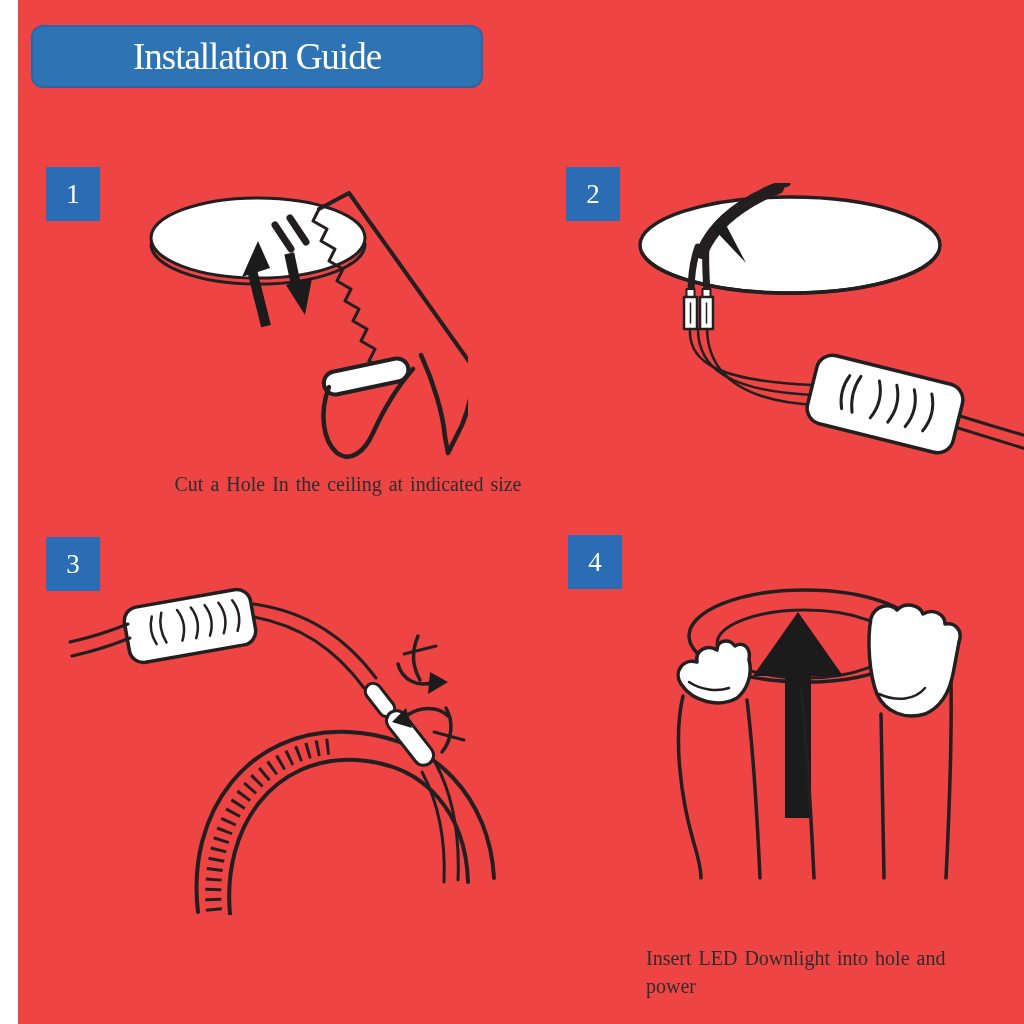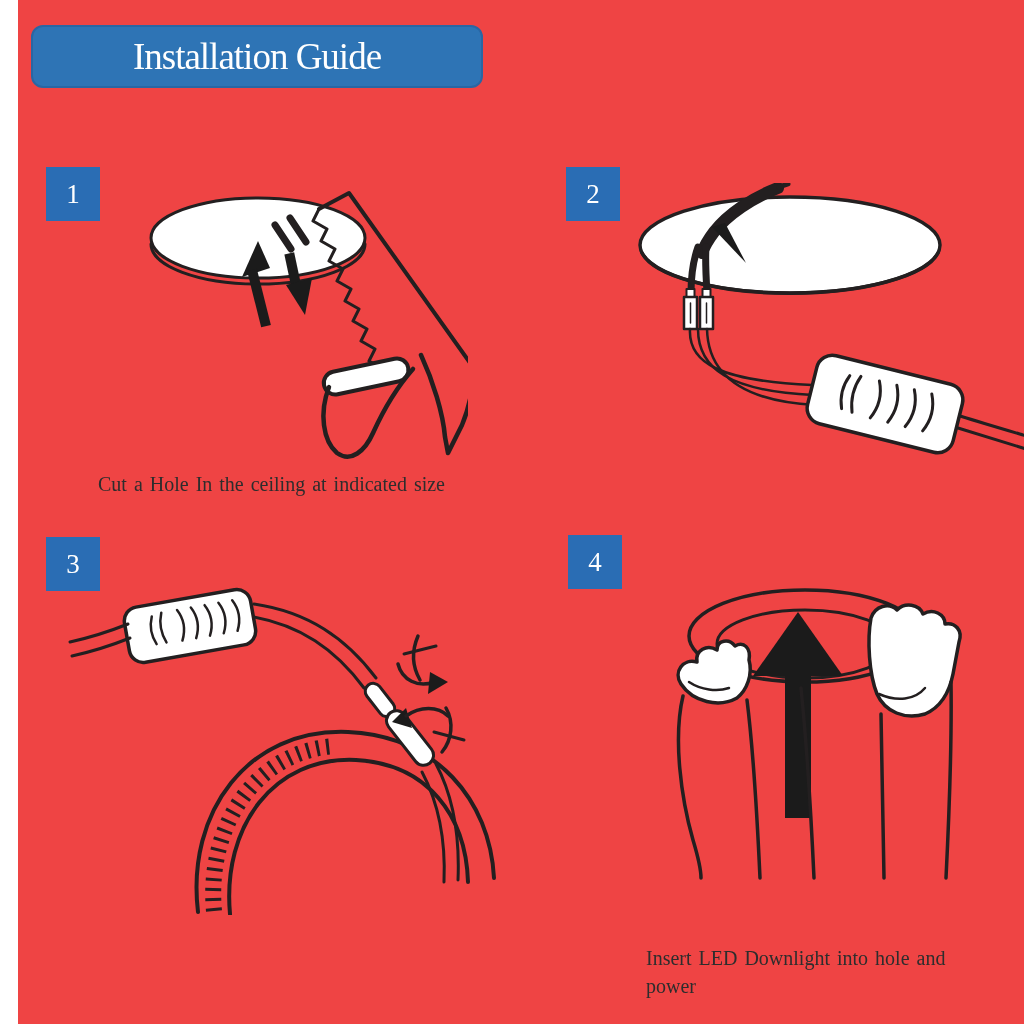--- a/index.html
+++ b/index.html
@@ -5,21 +5,21 @@
   html,body{margin:0;padding:0;background:#ffffff;}
   .page{position:relative;width:1024px;height:1024px;background:#ef4444;overflow:hidden;
         font-family:Liberation Serif, serif;margin-left:18px;}
   .abs{position:absolute;}
   .banner{left:13px;top:25px;width:452px;height:63px;background:#2e74b5;border:2px solid #2a66a3;
           border-radius:12px;display:flex;align-items:center;justify-content:center;box-sizing:border-box;}
   .banner span{color:#ffffff;font-size:37px;letter-spacing:-1px;}
   .badge{width:54px;height:54px;background:#2a6db4;display:flex;align-items:center;justify-content:center;}
   .badge span{color:#ffffff;font-size:27px;}
   .caption{font-size:20px;color:#2d2d2d;line-height:28px;}
-  .caption.center{text-align:left;}
+  .caption.center{text-align:center;}
   .cap-line{display:block;}
   .sp1{word-spacing:2px;}
   svg{display:block;}
 </style>
 </head>
 <body>
 
 <div class="page">
 
   <div class="abs banner">

